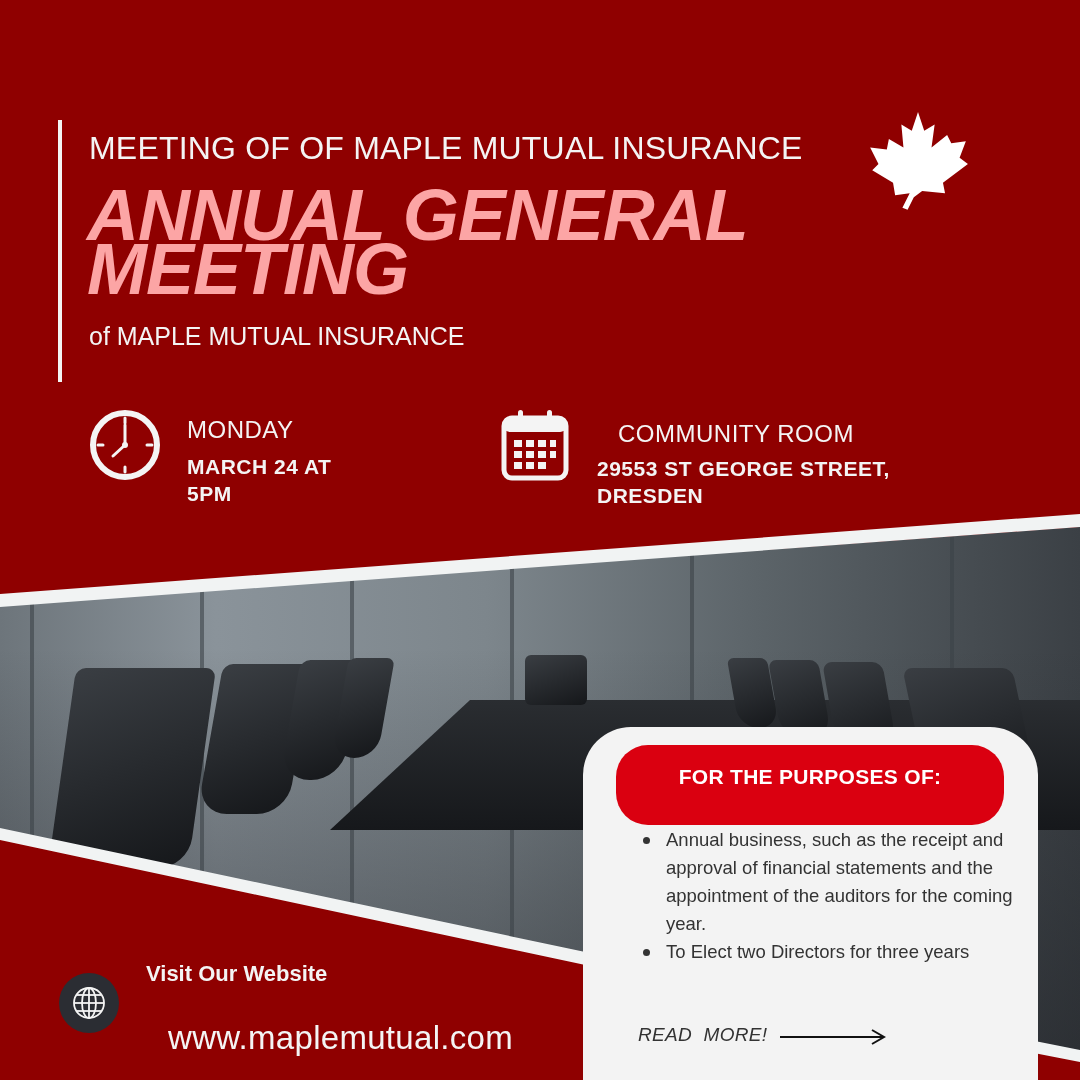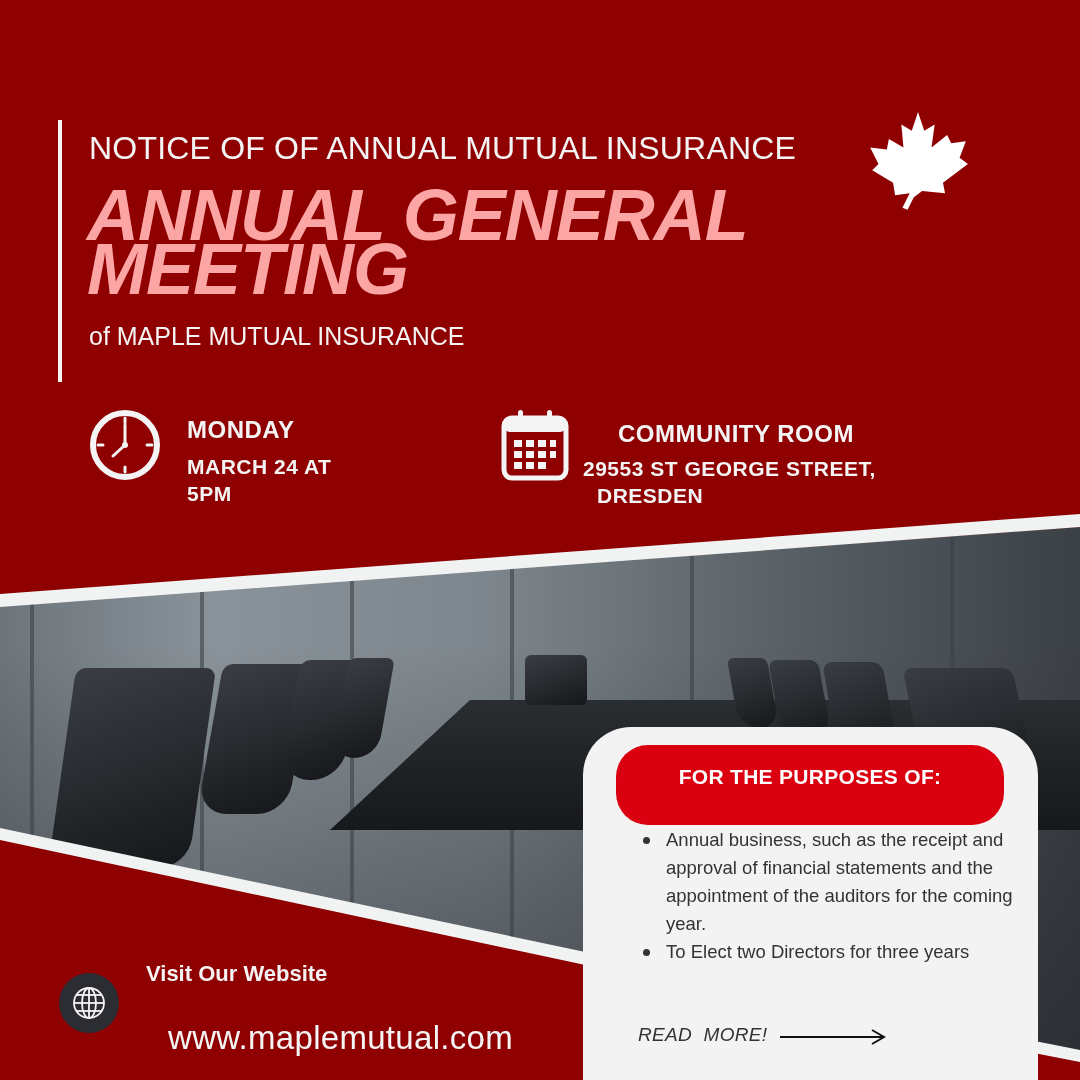--- a/index.html
+++ b/index.html
@@ -23,21 +23,21 @@
     clip-path: polygon(0 828px, 590px 953px, 1080px 1050px, 1080px 1062px, 590px 966px, 0 840px); }
 
   .vbar { position:absolute; left:58px; top:120px; width:4px; height:262px; background:#f4f4f4; }
   .notice { position:absolute; left:89px; top:130px; color:#f4f4f4; font-size:32px; letter-spacing:0.2px; font-weight:400; }
   .title { position:absolute; left:87px; top:188px; color:#fca5a5; font-size:72px; line-height:54px; font-weight:700; font-style:italic; letter-spacing:-1px; }
   .subtitle { position:absolute; left:89px; top:322px; color:#f4f4f4; font-size:25px; }
 
   .maple { position:absolute; left:866px; top:110px; width:104px; height:104px; }
 
   .info-icon { position:absolute; }
-  .info-head { position:absolute; color:#f4f4f4; font-weight:700; font-size:24px; letter-spacing:0.5px; }
+  .info-head { position:absolute; color:#f4f4f4; font-weight:400; font-size:24px; letter-spacing:0.5px; }
   .info-line { position:absolute; color:#f4f4f4; font-weight:700; font-size:21px; line-height:27px; letter-spacing:0.5px; }
 
   .card { position:absolute; left:583px; top:727px; width:455px; height:400px; background:#f3f3f3; border-radius:48px; }
   .pill { position:absolute; left:616px; top:745px; width:388px; height:80px; background:#da0010; border-radius:32px;
     color:#fff; font-weight:700; font-size:21px; text-align:center; line-height:63px; letter-spacing:0.3px; }
   .list { position:absolute; left:634px; top:818px; width:380px; margin:8px; padding:0; list-style:none; color:#333; font-size:18.5px; line-height:28px; }
   .list li { position:relative; padding-left:24px; }
   .list li::before { content:""; position:absolute; left:1px; top:11px; width:7px; height:7px; border-radius:50%; background:#333; }
   .readmore { position:absolute; left:638px; top:1024px; color:#333; font-size:19px; font-style:italic; letter-spacing:0.3px; word-spacing:6px; }
   .arrow { position:absolute; left:780px; top:1028px; width:108px; height:18px; }
@@ -66,21 +66,21 @@
     <div class="chair" style="left:525px;top:655px;width:62px;height:50px;border-radius:6px;"></div>
     <div class="chair" style="left:733px;top:658px;width:40px;height:70px;transform:skewX(10deg);"></div>
     <div class="chair" style="left:775px;top:660px;width:50px;height:80px;transform:skewX(10deg);"></div>
     <div class="chair" style="left:830px;top:662px;width:60px;height:90px;transform:skewX(10deg);"></div>
     <div class="chair" style="left:915px;top:668px;width:110px;height:120px;transform:skewX(12deg);"></div>
   </div>
   <div class="white-stripe-top"></div>
   <div class="white-stripe-bot"></div>
 
   <div class="vbar"></div>
-  <div class="notice">NOTICE OF OF ANNUAL MUTUAL INSURANCE</div>
+  <div class="notice">MEETING OF OF MAPLE MUTUAL INSURANCE</div>
   <div class="title">
     <div>ANNUAL GENERAL</div>
     <div>MEETING</div>
   </div>
   <div class="subtitle">of MAPLE MUTUAL INSURANCE</div>
 
   <svg class="maple" viewBox="0 0 100 100">
     <path fill="#ffffff" d="M50 2 L56 20 L66 14 L63 36 L78 24 L82 32 L96 30 L90 46 L98 52 L74 70 L76 80 L54 78 L46 84 L40 96 L35 94 L42 80 L28 82 L26 70 L6 58 L12 52 L4 36 L20 38 L22 28 L36 36 L34 14 L44 20 Z"></path>
   </svg>
 
@@ -113,21 +113,21 @@
       <rect x="16" y="43" width="8" height="7"></rect>
         <rect x="28" y="43" width="8" height="7"></rect>
         <rect x="40" y="43" width="8" height="7"></rect>
         <rect x="52" y="43" width="6" height="7"></rect>
       <rect x="16" y="54" width="8" height="7"></rect>
         <rect x="28" y="54" width="8" height="7"></rect>
         <rect x="40" y="54" width="8" height="7"></rect>
     </g>
   </svg>
   <div class="info-head" style="left:618px;top:420px">COMMUNITY ROOM</div>
-  <div class="info-line" style="left:583px;top:455px">29553 ST GEORGE STREET,</div>
+  <div class="info-line" style="left:597px;top:455px">29553 ST GEORGE STREET,</div>
   <div class="info-line" style="left:597px;top:482px">DRESDEN</div>
 
   <div class="card"></div>
   <div class="pill">FOR THE PURPOSES OF:</div>
   <ul class="list">
     <li>Annual business, such as the receipt and approval of financial statements and the appointment of the auditors for the coming year.</li>
     <li>To Elect two Directors for three years</li>
   </ul>
   <div class="readmore">READ  MORE!</div>
   <svg class="arrow" viewBox="0 0 108 18">

